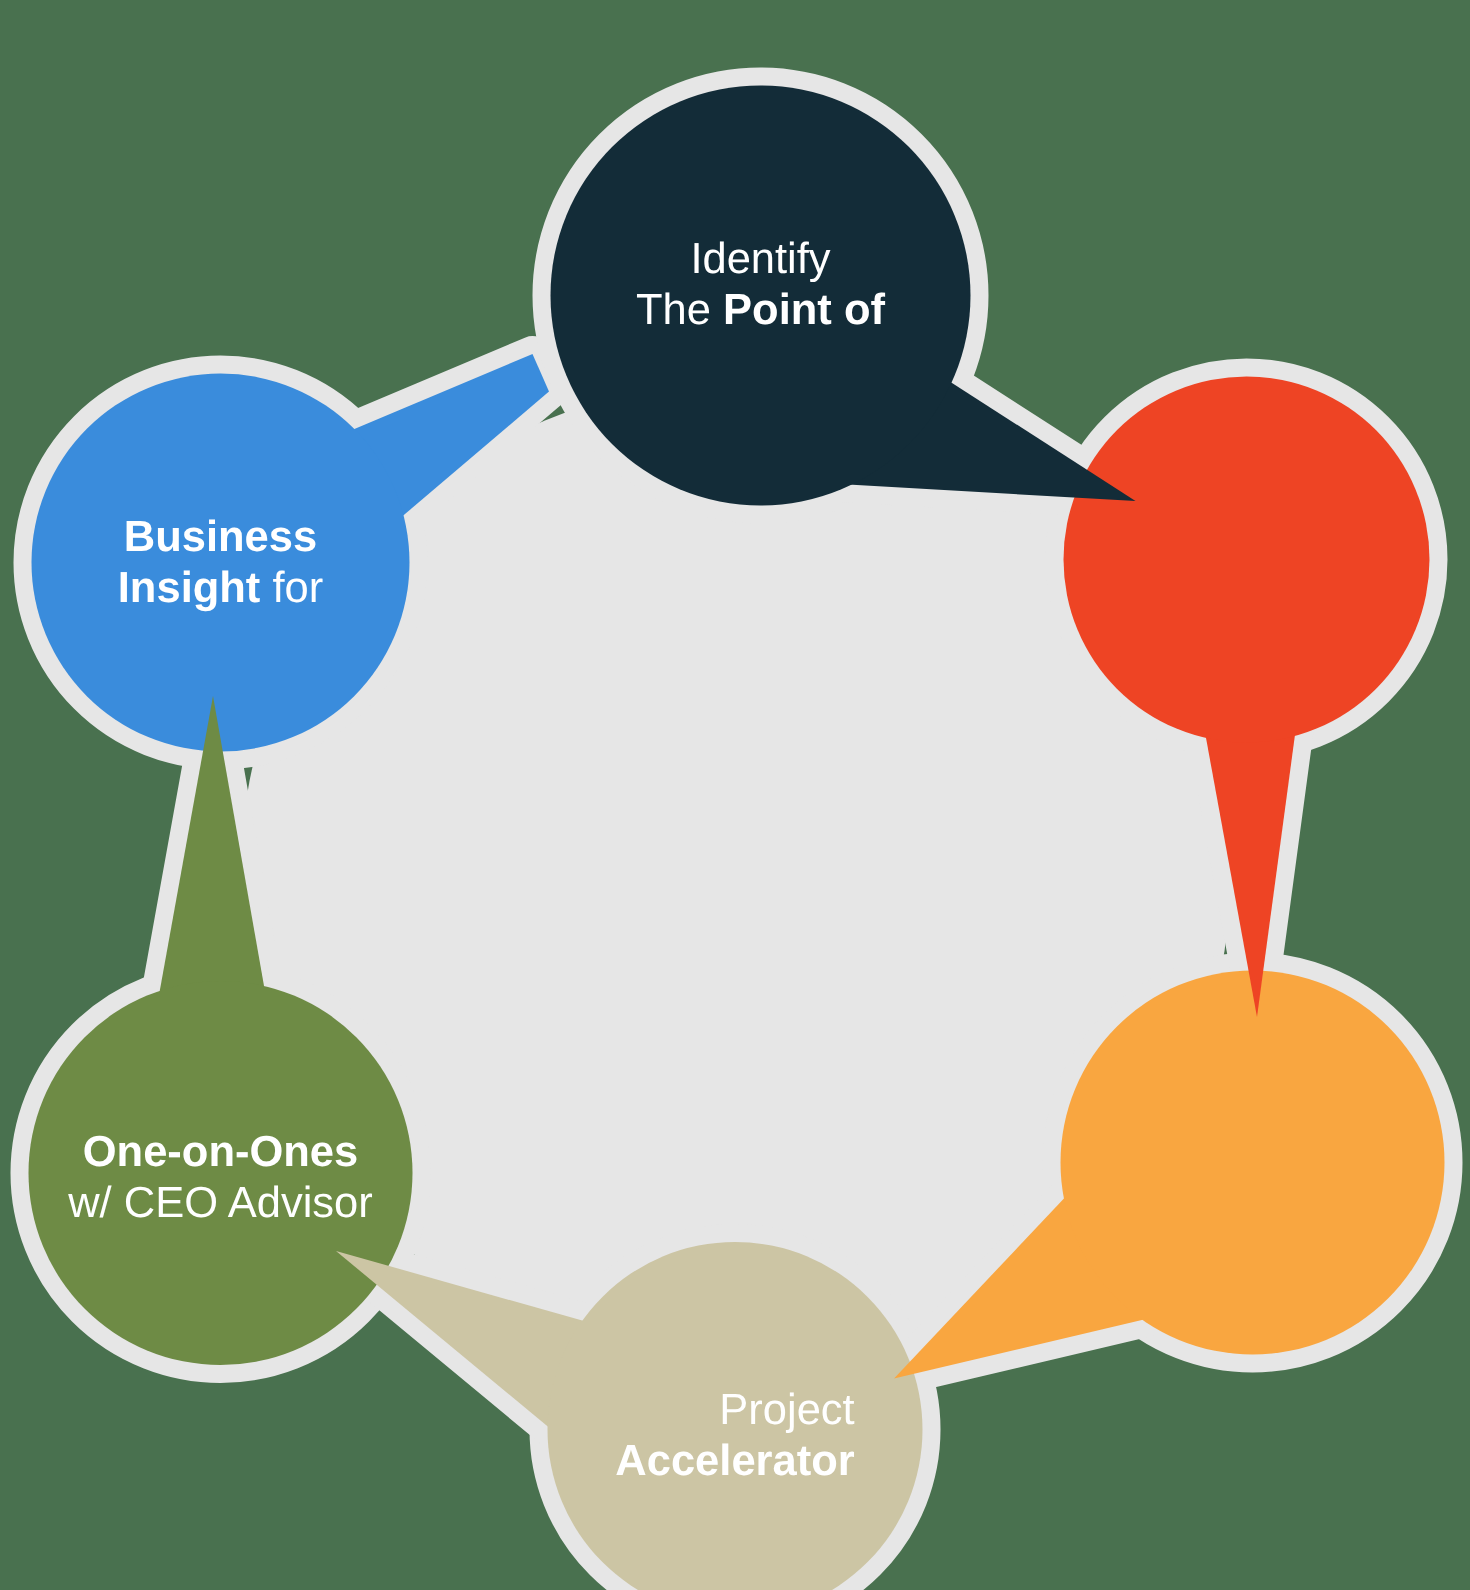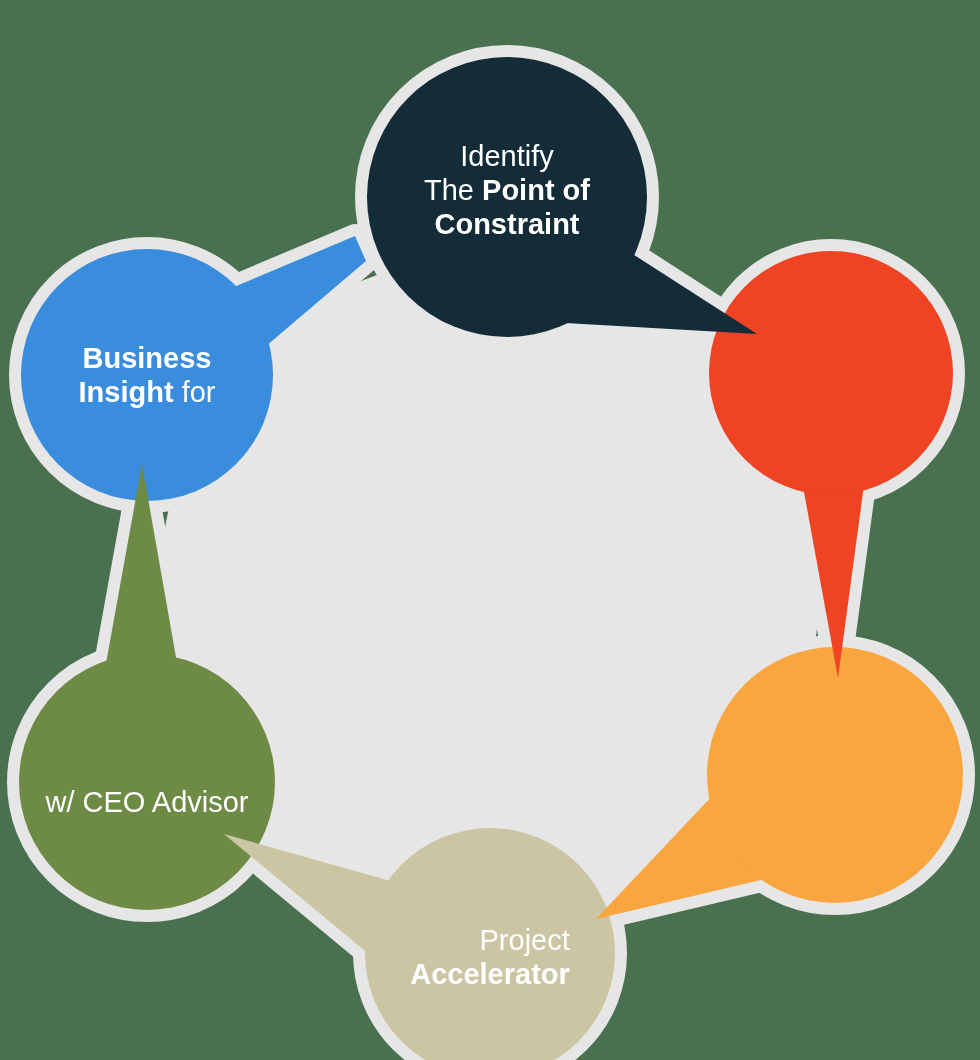--- a/index.html
+++ b/index.html
@@ -96,32 +96,31 @@
     <g>
       <polygon points="600,193 757,294 548,282" fill="#132C38"></polygon>
       <circle cx="507" cy="157" r="140" fill="#132C38"></circle>
     </g>
   </svg>
 
   <div class="label" style="left:507px; top:150px;">
     <span>Identify</span><br>
     <span>The</span>
     <span class="b">Point of</span><br>
-    <span class="b">Constraint</span>
   </div>
 
 
 
   <div class="label" style="left:490px; top:917px;text-align:right;">
     <span>Project</span><br>
     <span class="b">Accelerator</span>
   </div>
 
   <div class="label" style="left:147px; top:745px;">
-    <br>
+    <span class="b">One-on-Ones</span><br>
     <span>w/ CEO Advisor</span>
   </div>
 
   <div class="label" style="left:147px; top:335px;text-align:center;">
     <span class="b">Business</span><br>
     <span class="b">Insight</span>
     <span>for</span><br>
   </div>
 
 </div>

